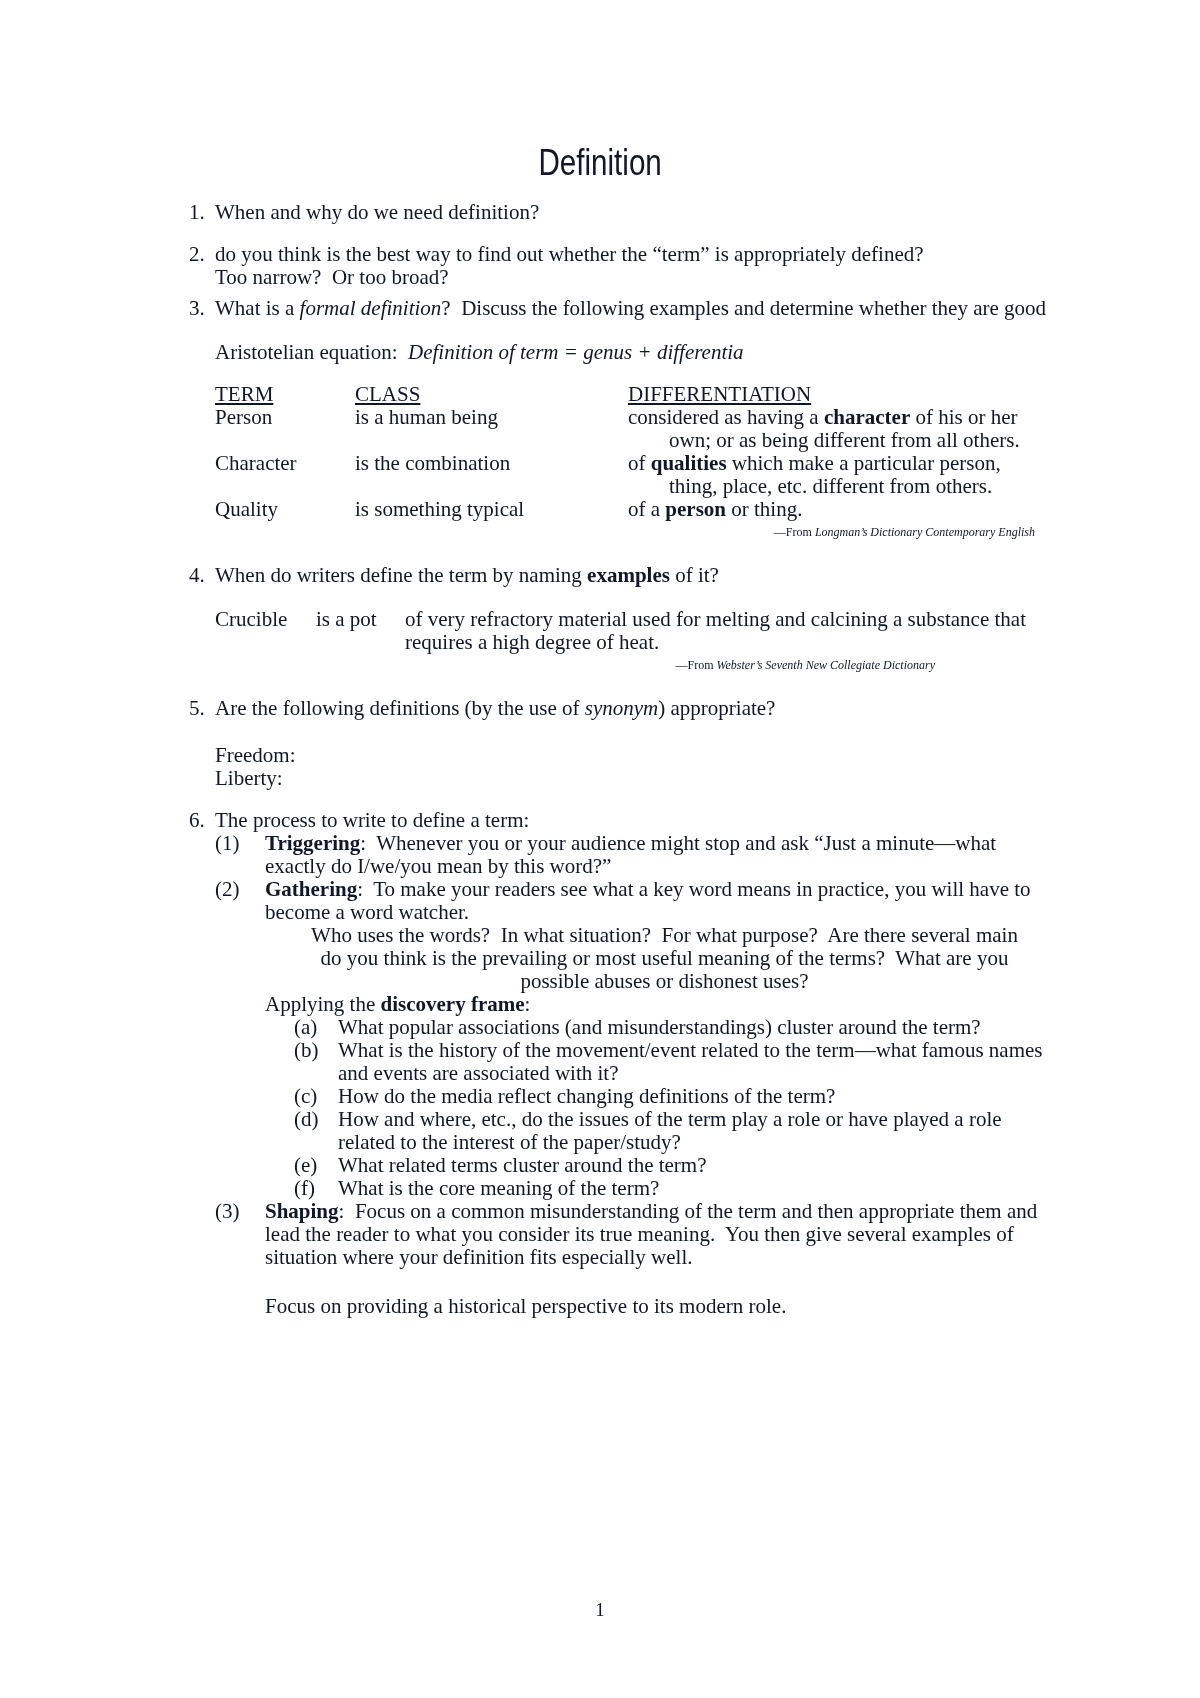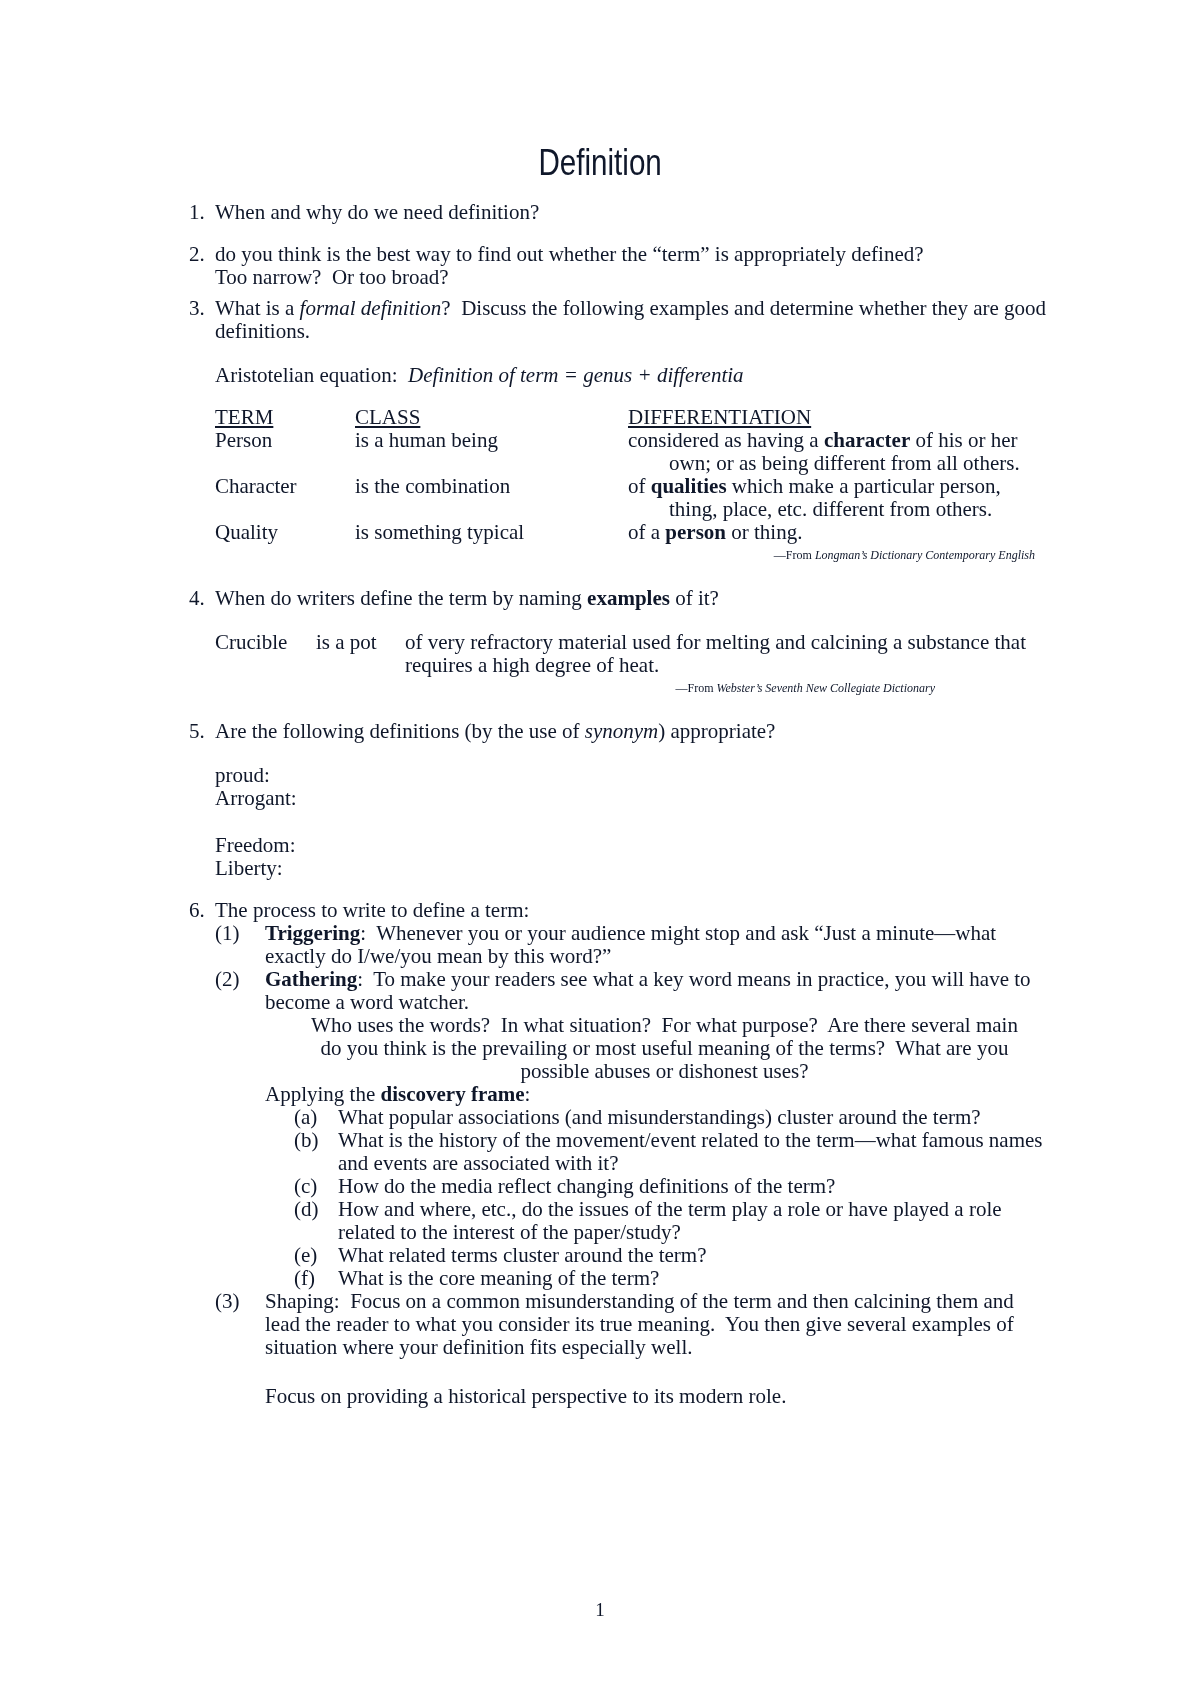--- a/index.html
+++ b/index.html
@@ -81,21 +81,20 @@
       <div class="body">
         <div class="line">do you think is the best way to find out whether the “term” is appropriately defined?</div>
         <div class="line">Too narrow?  Or too broad?</div>
       </div>
     </div>
 
     <div class="item mt-sm">
       <span class="num">3.</span>
       <div class="body">
         <div class="line"><span>What is a </span><span style="font-style: italic;">formal definition</span><span>?  Discuss the following examples and determine whether they are good</span></div>
-        <div class="line">definitions.</div>
       </div>
     </div>
 
     <div class="line indent mt-md"><span>Aristotelian equation:  </span><span style="font-style: italic;">Definition of term</span><span style="font-style: italic;"> = </span><span style="font-style: italic;">genus</span><span style="font-style: italic;"> + </span><span style="font-style: italic;">differentia</span></div>
 
     <div class="def-table">
       <div class="line hcell"><span>TERM</span></div>
       <div class="line hcell"><span>CLASS</span></div>
       <div class="line hcell"><span>DIFFERENTIATION</span></div>
 
@@ -139,24 +138,20 @@
       <div class="attr attr-inset" style="grid-column:1/-1;"><span>—From </span><span style="font-style: italic;">Webster’s Seventh New  Collegiate Dictionary</span></div>
     </div>
 
     <div class="item mt-md">
       <span class="num">5.</span>
       <div class="body">
         <div class="line"><span>Are the following definitions (by the use of </span><span style="font-style: italic;">synonym</span><span>) appropriate?</span></div>
       </div>
     </div>
 
-    <div class="indent mt-md">
-      <div class="line">proud:</div>
-      <div class="line">Arrogant:</div>
-    </div>
     <div class="gap-line"></div>
     <div class="indent">
       <div class="line">Freedom:</div>
       <div class="line">Liberty:</div>
     </div>
 
     <div class="item">
       <span class="num">6.</span>
       <div class="body">
         <div class="line">The process to write to define a term:</div>
@@ -218,21 +213,21 @@
               <div>
                 <div class="line">What is the core meaning of the term?</div>
               </div>
             </div>
           </div>
         </div>
 
         <div class="step">
           <span class="marker">(3)</span>
           <div class="stepbody">
-            <div class="line"><span style="font-weight: normal;">Shaping</span><span>:  Focus on a common misunderstanding of the term and then calcining them and</span></div>
+            <div class="line"><span style="font-weight: bold;">Shaping</span><span>:  Focus on a common misunderstanding of the term and then appropriate them and</span></div>
             <div class="line">lead the reader to what you consider its true meaning.  You then give several examples of</div>
             <div class="line">situation where your definition fits especially well.</div>
             <div class="line focus-line">Focus on providing a historical perspective to its modern role.</div>
           </div>
         </div>
 
       </div>
     </div>
 
   </div>

